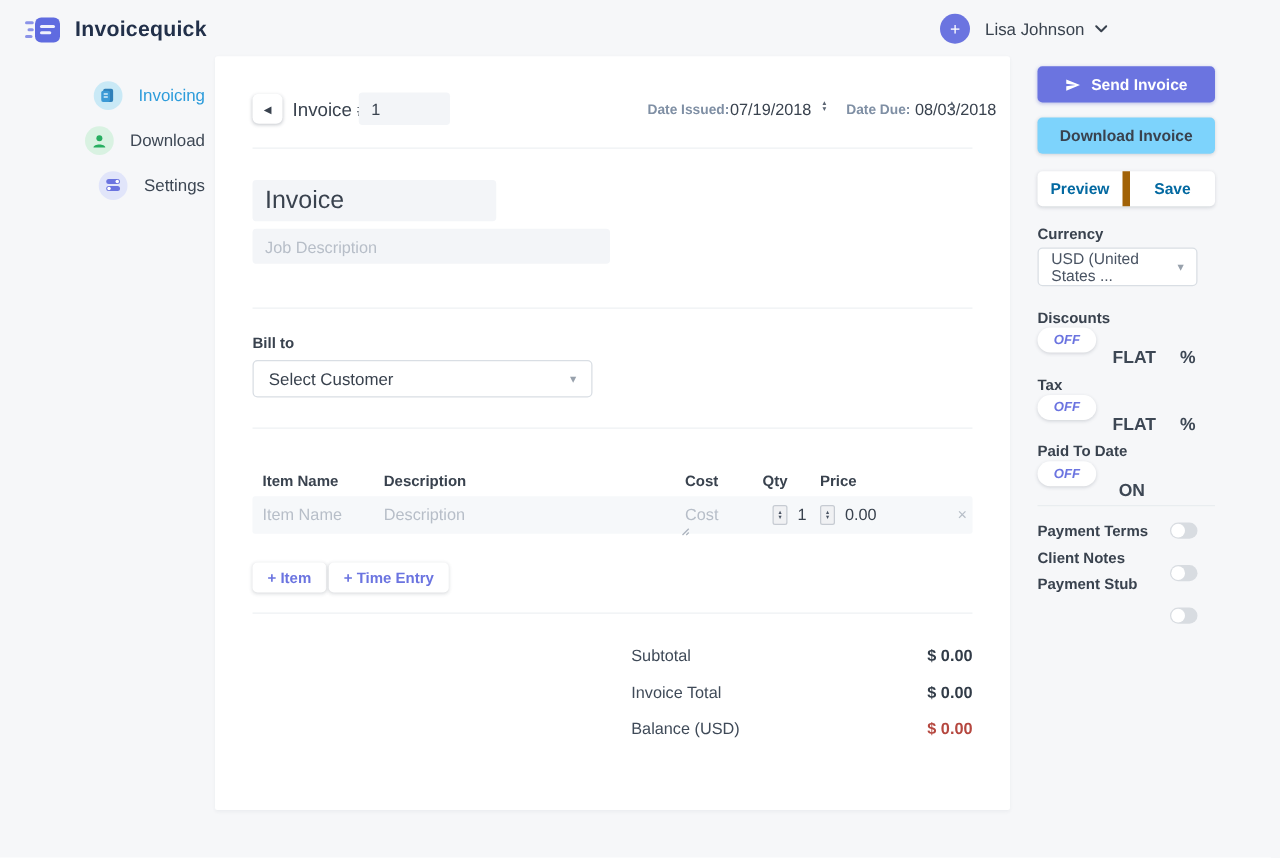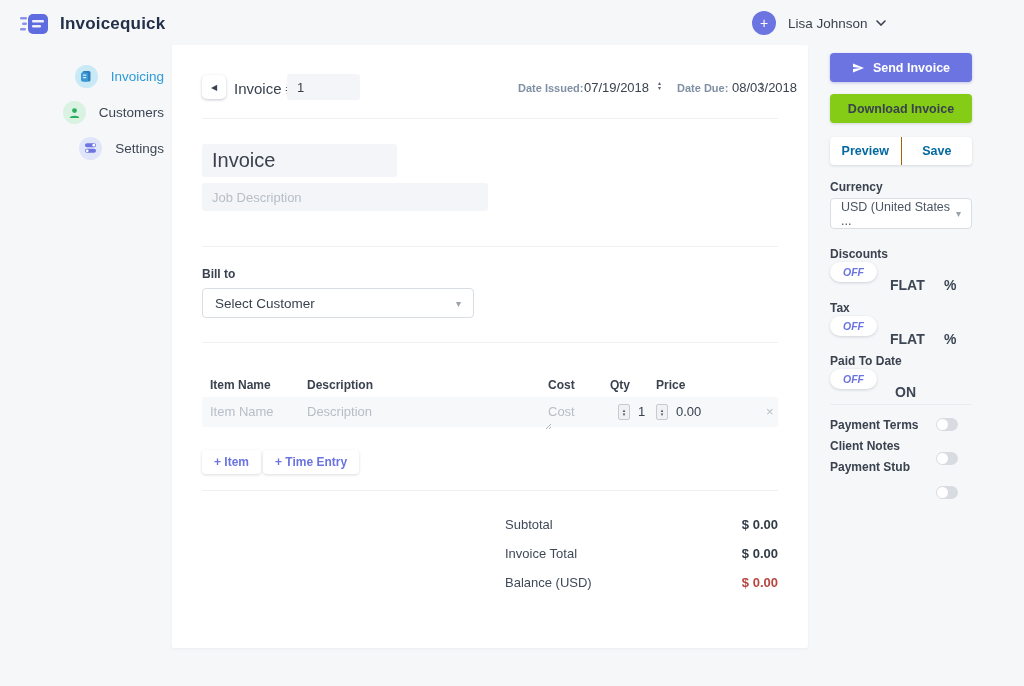--- a/index.html
+++ b/index.html
@@ -77,30 +77,30 @@
 
   .total-label { font-size:13px; color:#3f4a58; }
   .total-value { font-size:13px; font-weight:bold; color:#313b47; }
   .total-value.red { color:#b5473f; }
 
   
   .send-btn { left:830px; top:53px; width:142px; height:29px; background:#6b74e0; border:none;
     border-radius:4px; color:#fff; font-size:12.5px; font-weight:bold; display:flex; align-items:center;
     justify-content:center; gap:8px; box-shadow:0 1px 3px rgba(90,100,200,.35); cursor:pointer;
     font-family:"Liberation Sans", sans-serif; }
-  .download-btn { left:830px; top:94px; width:142px; height:29px; background:#84cc16; border:none;
+  .download-btn { left:830px; top:94px; width:142px; height:29px; background:#7dd3fc; border:none;
     border-radius:4px; box-shadow:0 1px 3px rgba(50,60,80,.18); font-size:12.5px; font-weight:bold;
     color:#39424e; cursor:pointer; font-family:"Liberation Sans", sans-serif; }
   .seg { left:830px; top:137px; width:142px; height:28px; background:#fff; border-radius:4px;
     box-shadow:0 1px 3px rgba(50,60,80,.16); display:flex; }
   .seg-btn { flex:1; display:flex; align-items:center; justify-content:center; font-size:12.5px;
     font-weight:bold; color:#0369a1; cursor:pointer; }
-  .seg-btn + .seg-btn { border-left:1px solid #a16207; }
-
-  .currency-select { left:830px; top:198px; width:142px; height:31px; background:#fff;
+  .seg-btn + .seg-btn { border-left:6px solid #a16207; }
+
+  .currency-select { left:830px; top:198px; width:128px; height:31px; background:#fff;
     border:1px solid #d9dee4; border-radius:4px; display:flex; align-items:center;
     padding:0 10px; font-size:12.5px; color:#4a5463; cursor:pointer; }
 
   .opt-pill { width:47px; height:20px; border-radius:10px; background:#fff;
     box-shadow:0 1px 3px rgba(60,70,90,.2); font-size:10.5px; font-weight:bold; color:#6b74e0;
     display:flex; align-items:center; justify-content:center; cursor:pointer;font-style:italic; }
   .opt-text { font-size:14px; font-weight:bold; color:#3d4754; cursor:pointer;margin-top:11px; }
 
   .panel-rule { left:830px; top:404px; width:142px; height:1px; background:#e9edf0; position:absolute; }
   .toggle-label { font-size:12px; font-weight:bold; color:#39424e; }
@@ -150,21 +150,21 @@
     </span>
     <span class="side-label">Invoicing</span>
   </div>
   <div class="side-item">
     <span class="side-icon icon-customers">
       <svg width="13" height="13" viewBox="0 0 13 13">
         <circle cx="6.5" cy="4.6" r="2.4" fill="#27ae60"></circle>
         <path d="M1.8 12 C1.8 8.9 11.2 8.9 11.2 12 Z" fill="#27ae60"></path>
       </svg>
     </span>
-    <span class="side-label">Customers</span>
+    <span class="side-label">Download</span>
   </div>
   <div class="side-item">
     <span class="side-icon icon-settings">
       <svg width="13" height="12" viewBox="0 0 13 12">
         <rect x="1" y="1.2" width="11" height="4" rx="2" fill="#6b74e0"></rect>
         <circle cx="9.8" cy="3.2" r="1.4" fill="#fff"></circle>
         <rect x="1" y="6.8" width="11" height="4" rx="2" fill="#6b74e0"></rect>
         <circle cx="3.2" cy="8.8" r="1.4" fill="#fff"></circle>
       </svg>
     </span>

